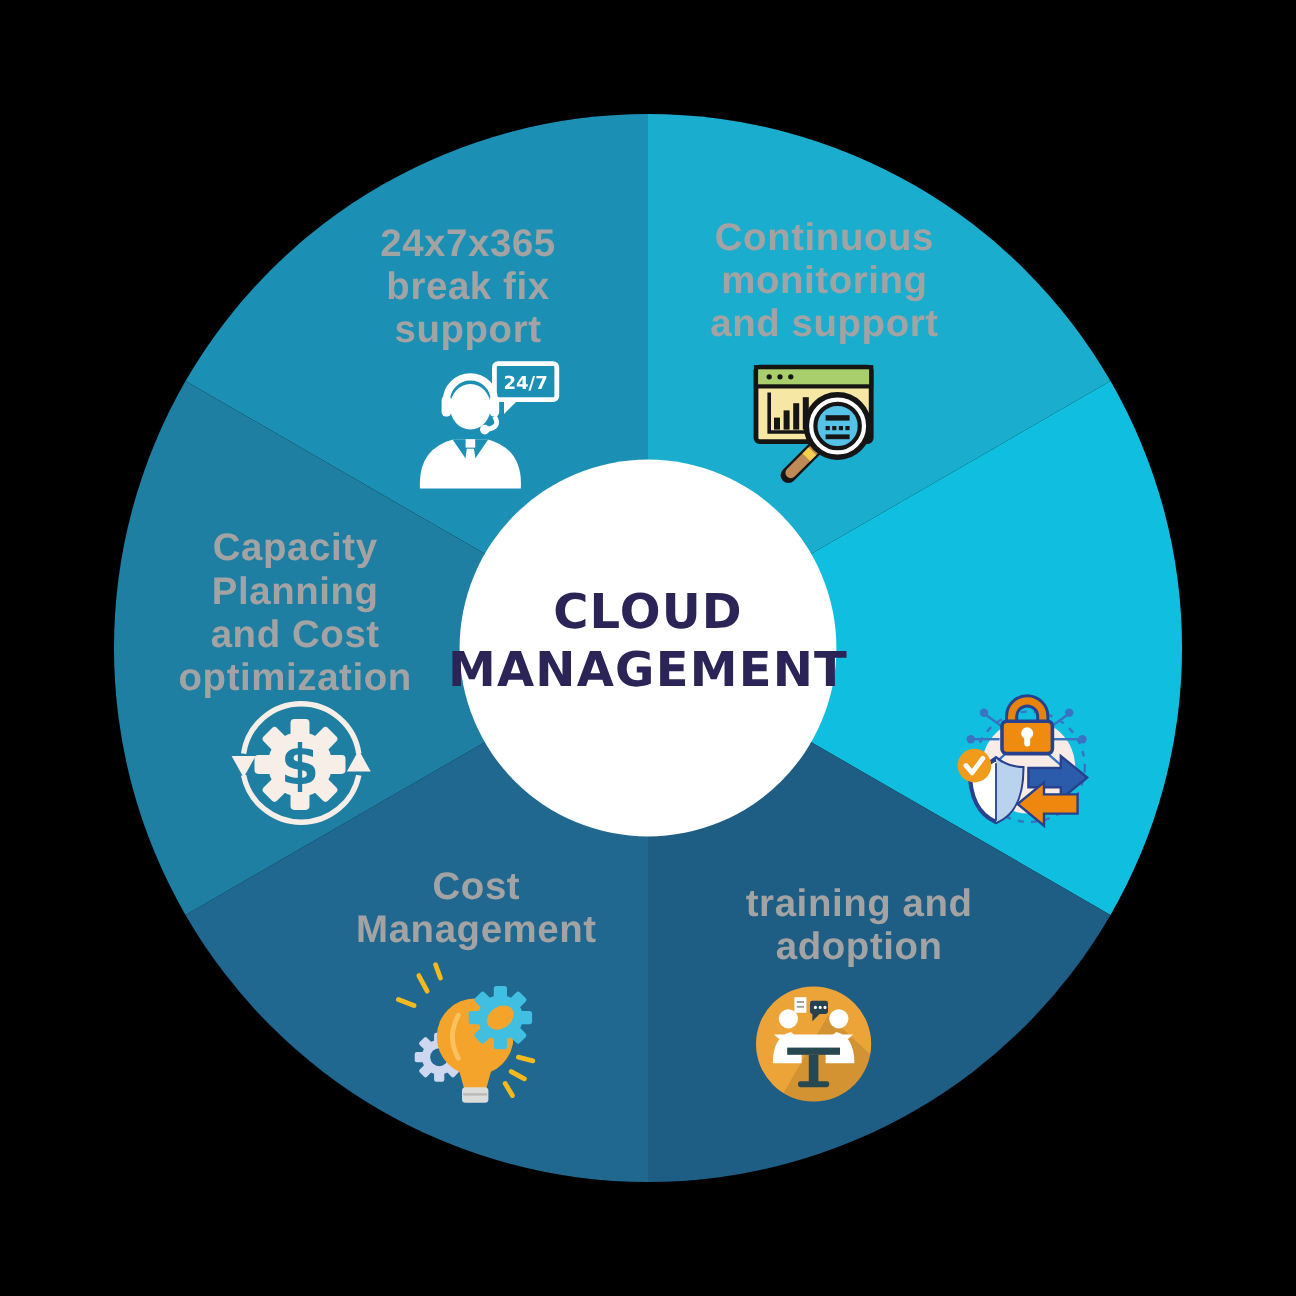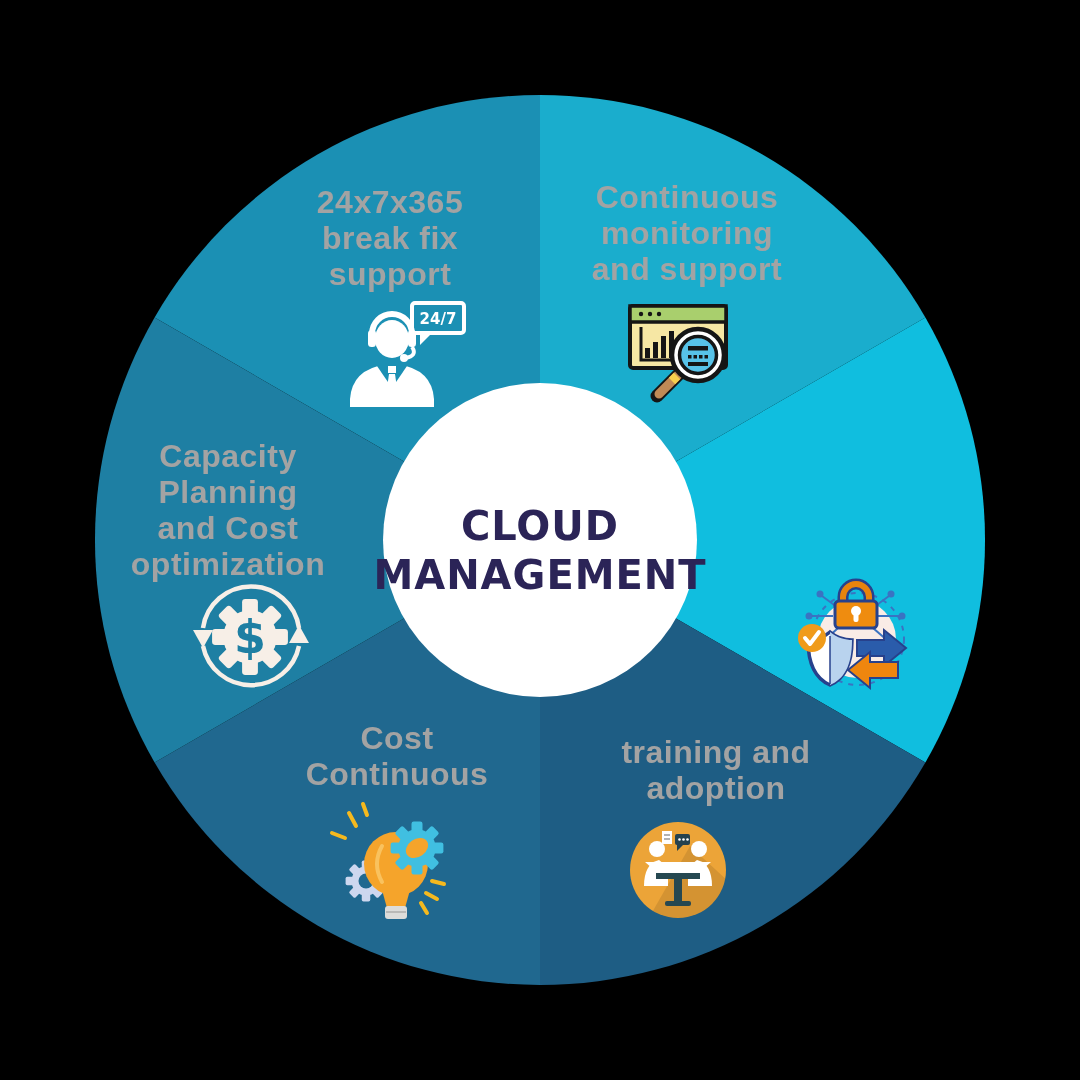--- a/index.html
+++ b/index.html
@@ -7,21 +7,21 @@
          font-family:"Liberation Sans",sans-serif;}
   .stage svg{position:absolute;left:0;top:0;}
   .seg-label{
     position:absolute;transform:translate(-50%,-50%);
     color:#a3a3a3;font-size:32px;font-weight:600;line-height:36px;
     text-align:center;white-space:pre-line;letter-spacing:0.5px;
   }
   .center-title{
     position:absolute;left:540px;top:535px;transform:translate(-50%,-50%);
     text-align:center;color:#2b2457;font-family:"DejaVu Sans",sans-serif;
-    font-weight:800;font-size:40px;line-height:49px;letter-spacing:1px;margin-top:16px;
+    font-weight:800;font-size:40px;line-height:49px;letter-spacing:1px;
   }
   .svg-badge-text{font-family:"DejaVu Sans",sans-serif;font-weight:bold;}
 </style>
 </head>
 <body>
 
 <div class="stage">
 
 <svg width="1080" height="1080" viewBox="0 0 1080 1080">
   <defs>
@@ -178,22 +178,22 @@
 
   <div class="seg-label" style="left:390px;top:238px;">24x7x365
 break fix
 support</div>
   <div class="seg-label" style="left:687px;top:233px;">Continuous
 monitoring
 and support</div>
   <div class="seg-label" style="left:716px;top:770px;">training and
 adoption</div>
   <div class="seg-label" style="left:397px;top:756px;">Cost
-Continuous</div>
-  <div class="seg-label" style="left:228px;top:510px;">Capacity
+Management</div>
+  <div class="seg-label" style="left:246px;top:510px;">Capacity
 Planning
 and Cost
 optimization</div>
 
   <div class="center-title">
     <div>CLOUD</div>
     <div>MANAGEMENT</div>
   </div>
 
 </div>

